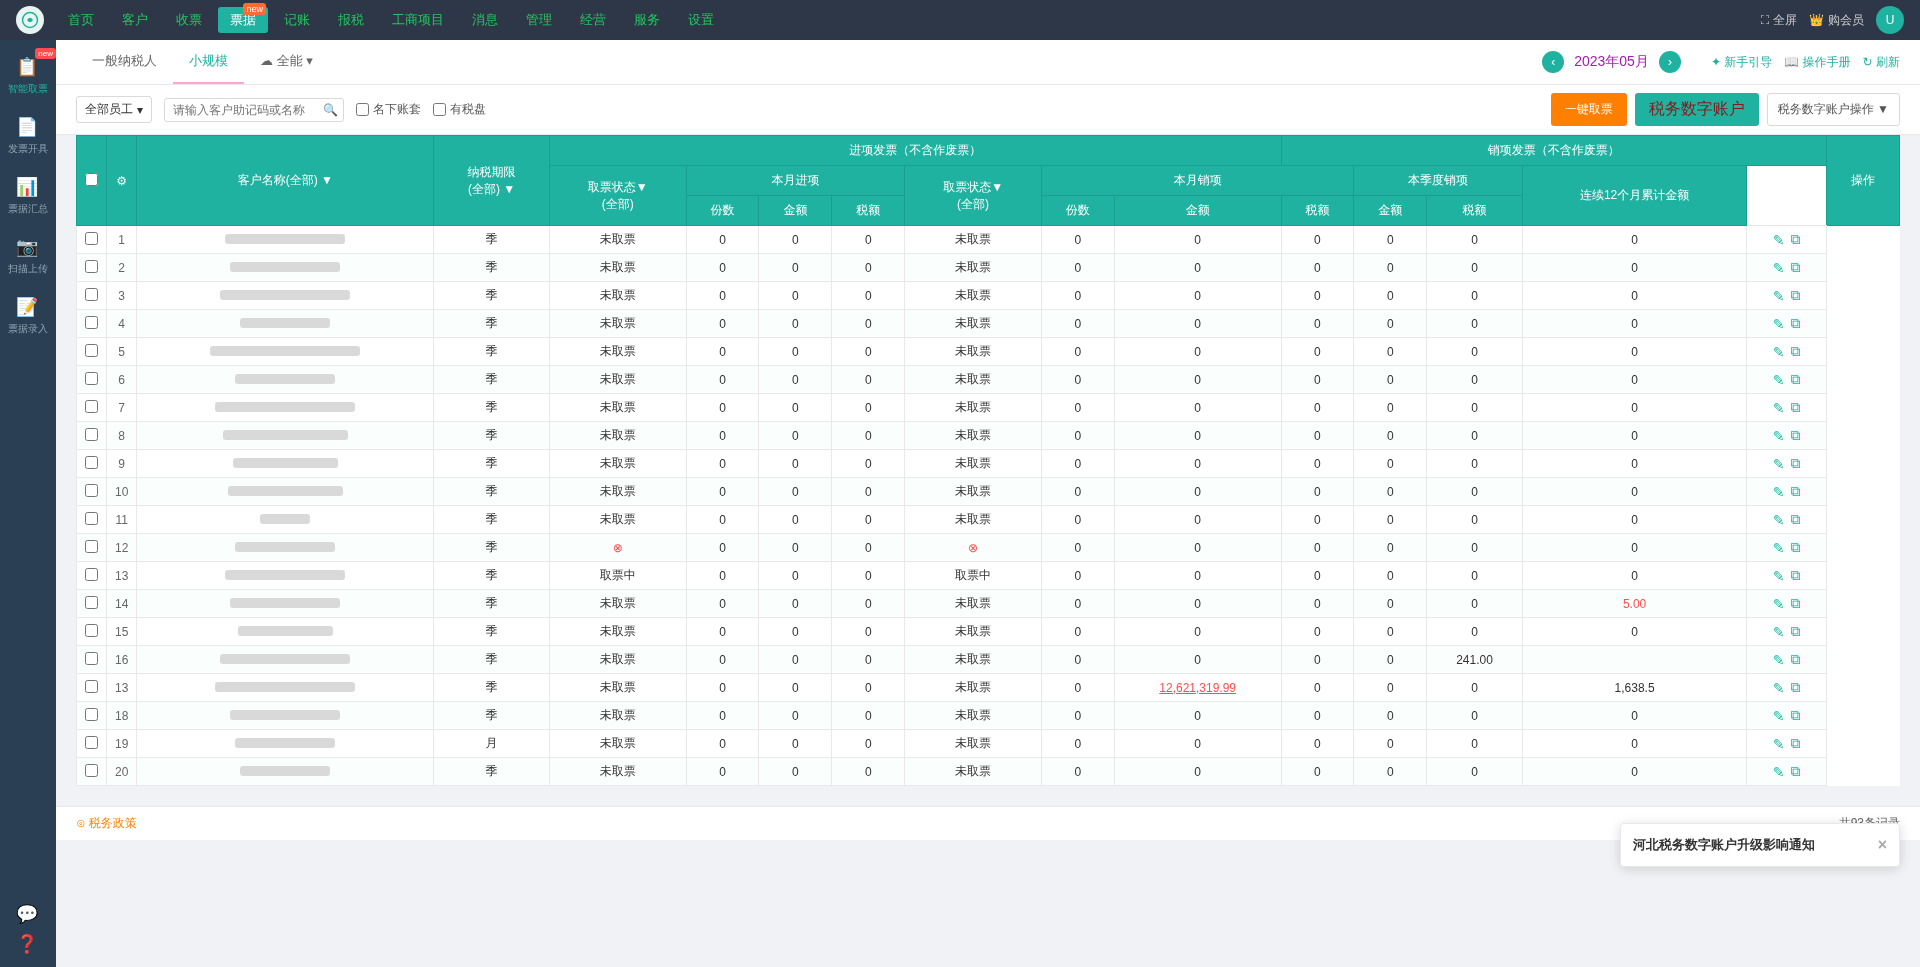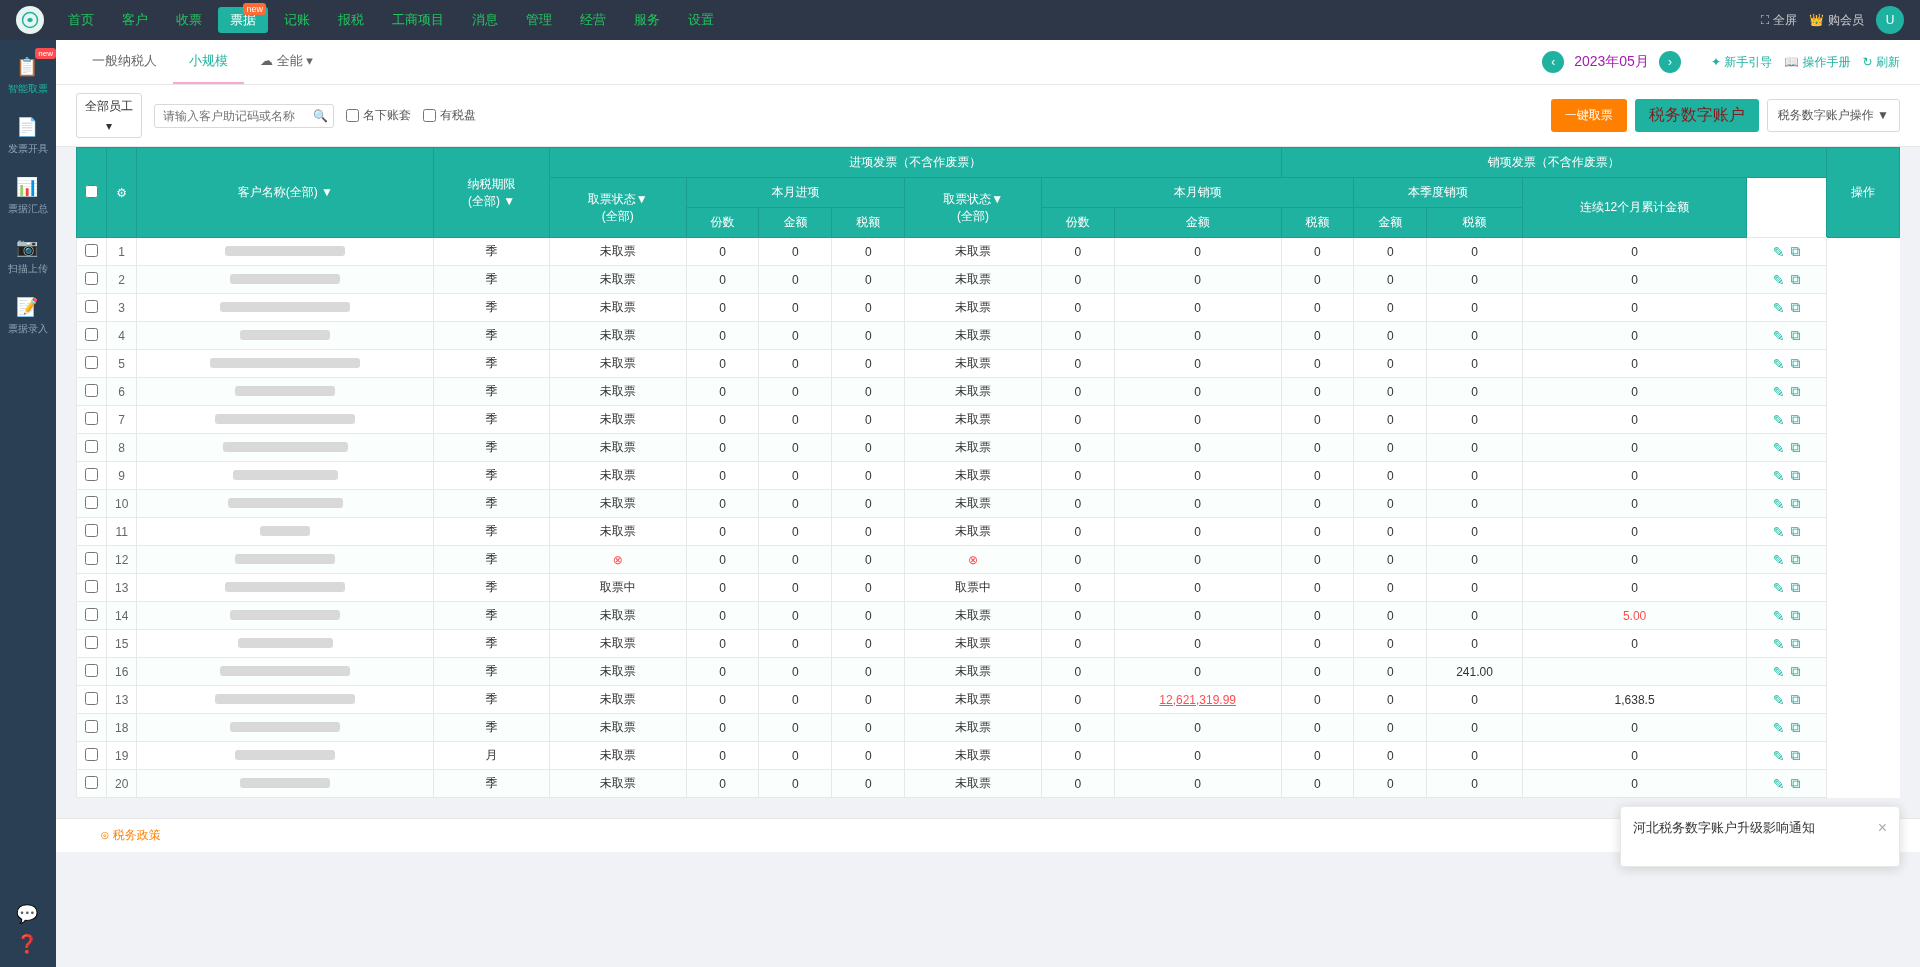--- a/index.html
+++ b/index.html
@@ -24,21 +24,21 @@
     .sidebar-item .icon { font-size: 18px; }
     .sidebar-badge { background: #ff4d4f; color: #fff; font-size: 8px; padding: 1px 3px; border-radius: 3px; position: absolute; top: 0; right: 0; }
     .sidebar-item-wrap { position: relative; display: flex; flex-direction: column; align-items: center; width: 100%; }
     .sidebar-bottom { margin-top: auto; padding-bottom: 12px; display: flex; flex-direction: column; align-items: center; gap: 8px; }
     .sidebar-bottom-icon { color: #8fa3b4; font-size: 18px; cursor: pointer; }
 
     
     .main { flex: 1; background: #f0f2f5; overflow-y: auto; }
     .sub-tab { padding: 12px 16px; cursor: pointer; color: #666; font-size: 13px; border-bottom: 2px solid transparent; }
     .sub-tab.active { color: #20b2a0; border-bottom: 2px solid #f9a8d4; font-weight: 500; }
-    .toolbar-select { border: 1px solid #d9d9d9; border-radius: 3px; padding: 4px 8px; font-size: 12px; display: flex; align-items: center; gap: 4px; cursor: pointer; background: #fff; flex-direction: column; }
+    .toolbar-select { border: 1px solid #d9d9d9; border-radius: 3px; padding: 4px 8px; font-size: 12px; display: flex; align-items: center; gap: 4px; cursor: pointer; background: #fff; }
     .search-wrap { position: relative; display: flex; align-items: center; }
     .search-wrap input { border: 1px solid #d9d9d9; border-radius: 3px; padding: 4px 24px 4px 8px; font-size: 12px; width: 160px; outline: none; }
     .search-icon-btn { position: absolute; right: 6px; color: #aaa; cursor: pointer; }
     .checkbox-label { display: flex; align-items: center; gap: 4px; font-size: 12px; color: #555; cursor: pointer; }
     .btn-orange { background: #ff7f00; color: #fff; border: none; border-radius: 3px; padding: 6px 14px; font-size: 12px; cursor: pointer; }
     .btn-teal { background: #20b2a0; color: #7f1d1d; border: none; border-radius: 3px; padding: 6px 14px; font-size: 16px; cursor: pointer; }
     .btn-outline { background: #fff; color: #555; border: 1px solid #d9d9d9; border-radius: 3px; padding: 6px 10px; font-size: 12px; cursor: pointer; display: flex; align-items: center; gap: 3px; }
     .month-nav-btn { background: #20b2a0; color: #fff; border: none; border-radius: 50%; width: 22px; height: 22px; cursor: pointer; display: flex; align-items: center; justify-content: center; font-size: 12px; }
     .month-label { font-size: 14px; font-weight: 500; color: #a21caf; }
 
@@ -53,27 +53,27 @@
     tbody tr td { border: 1px solid #e8e8e8; padding: 5px 8px; font-size: 12px; text-align: center; color: #333; }
     tbody tr:nth-child(even) td { background: #fafffe; }
     .blurred { background: #d9d9d9; border-radius: 3px; height: 10px; display: inline-block; }
     .status-error { color: #ff4d4f; }
     .operation-icons { display: flex; gap: 6px; justify-content: center; align-items: center; }
     .op-icon { color: #20b2a0; cursor: pointer; font-size: 14px; }
     .col-num { color: #666; }
 
     
     .notification-popup { position: fixed; bottom: 100px; right: 20px; width: 280px; background: #fff; border: 1px solid #e8e8e8; border-radius: 4px; box-shadow: 0 2px 12px rgba(0,0,0,0.15); padding: 12px; z-index: 100; }
-    .notif-title { font-size: 13px; font-weight: normal; color: #333; margin-bottom: 17px; display: flex; align-items: center; justify-content: space-between; }
+    .notif-title { font-size: 13px; font-weight: bold; color: #333; margin-bottom: 0; display: flex; align-items: center; justify-content: space-between; }
     .notif-body { font-size: 11px; color: #666; line-height: 1.6; }
     .notif-close { color: #aaa; cursor: pointer; font-size: 16px; }
 
     
     .table-footer { padding: 8px 20px; font-size: 12px; color: #666; background: #fff; border-top: 1px solid #e8e8e8; display: flex; align-items: center; }
-    .tax-policy-link { color: #ff7f00; cursor: pointer; display: flex; align-items: center; gap: 3px; margin-left: 24px; }
+    .tax-policy-link { color: #ff7f00; cursor: pointer; display: flex; align-items: center; gap: 3px; }
 
     .sub-tabs-row { background: #fff; display: flex; align-items: center; border-bottom: 1px solid #e8e8e8; padding: 0 20px; }
   </style>
 </head>
 <body>
 
 <div class="top-nav">
   <div class="top-nav-logo">
     <svg viewBox="0 0 24 24" fill="#20b2a0">
         <circle cx="12" cy="12" r="10" fill="none" stroke="#20b2a0" stroke-width="2"></circle>

